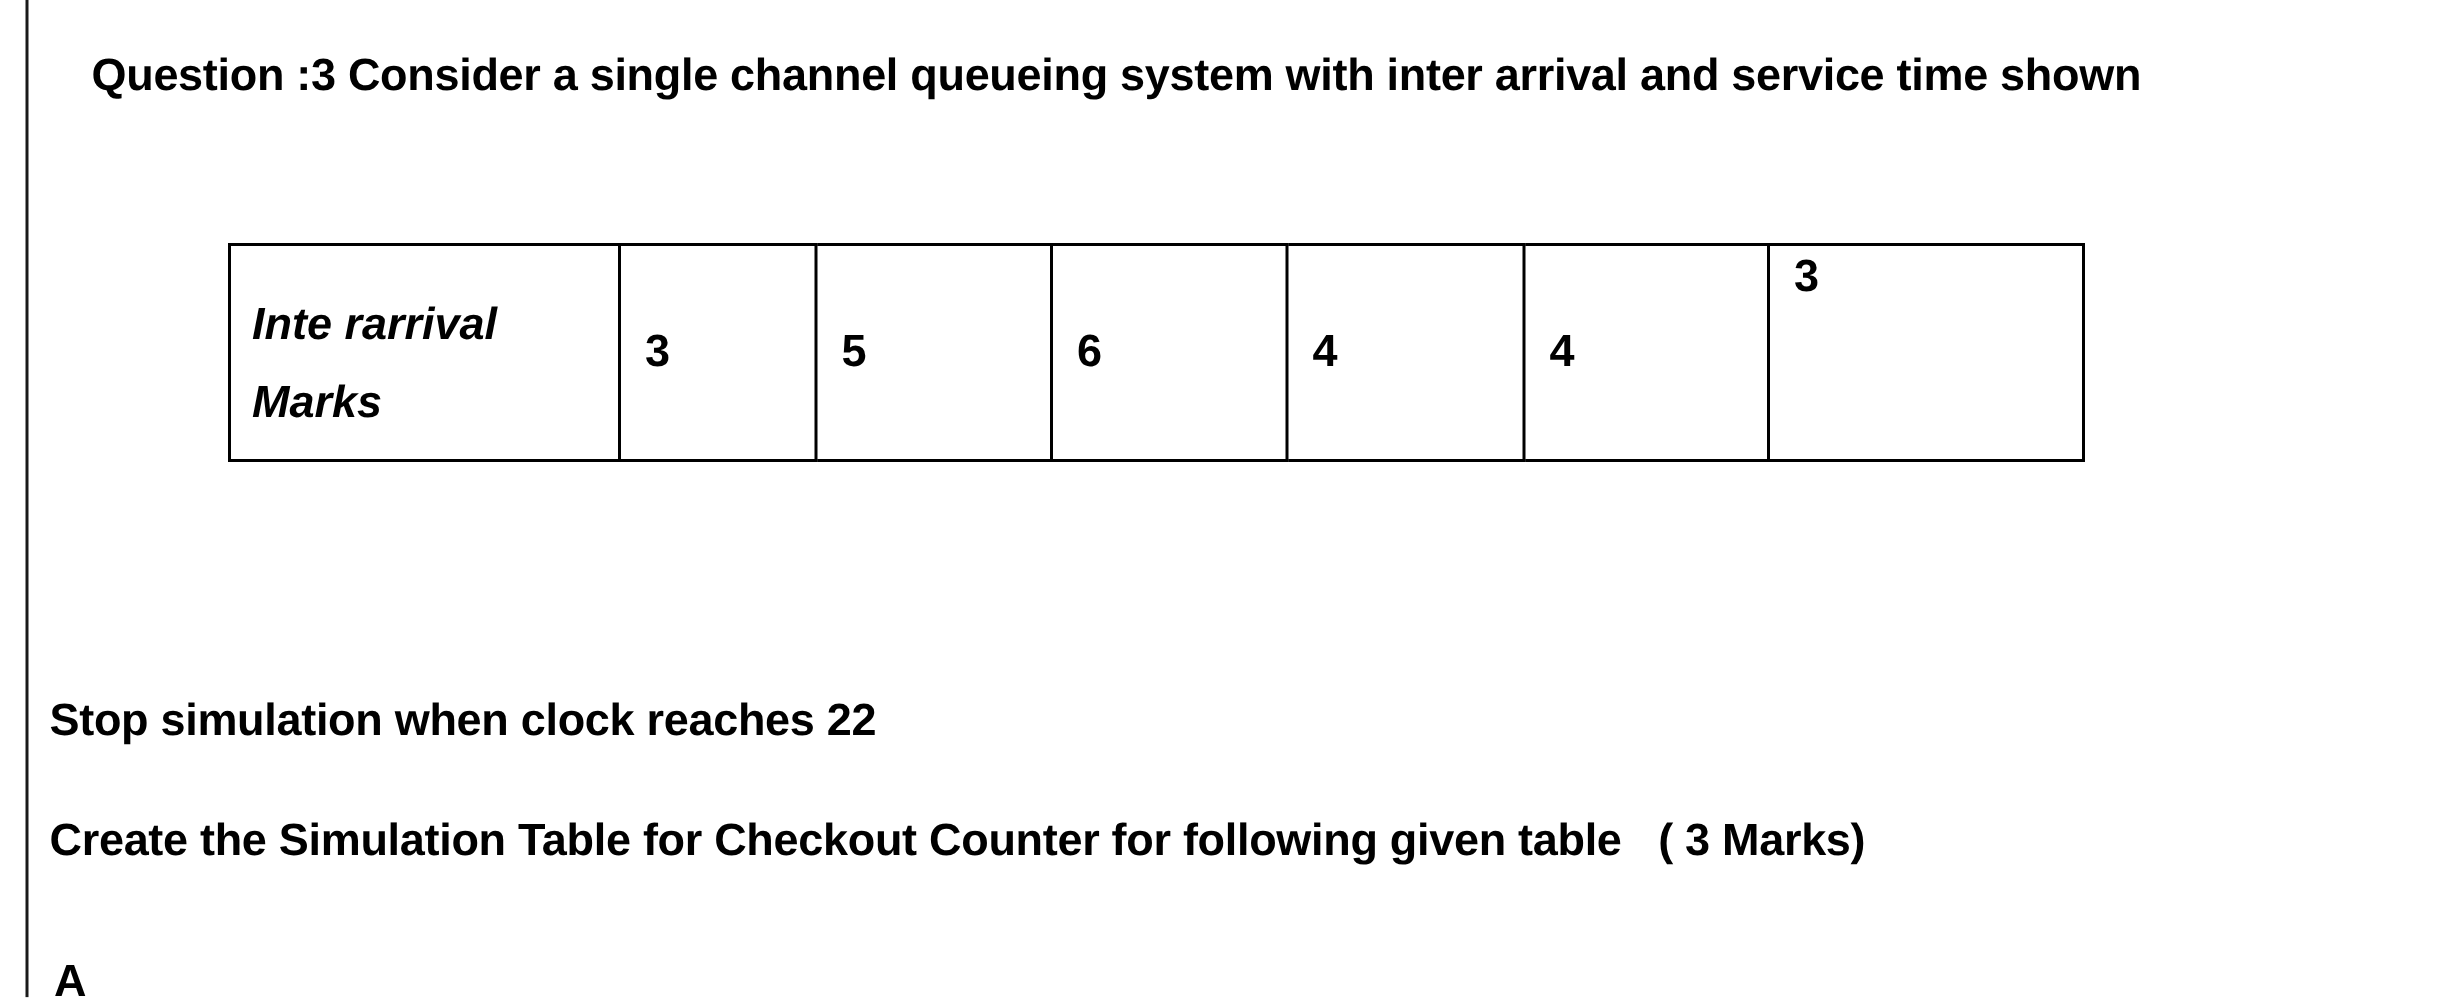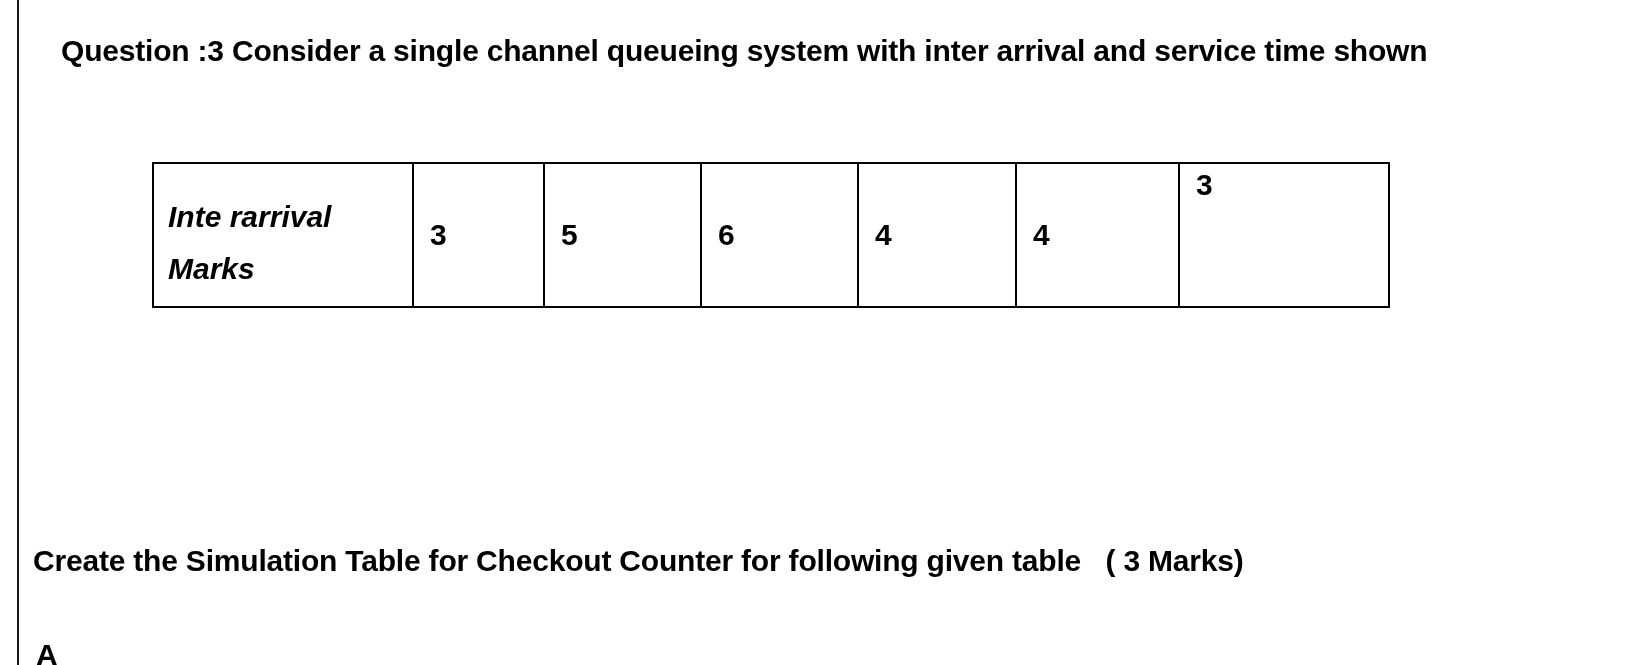--- a/index.html
+++ b/index.html
@@ -113,18 +113,19 @@
         <td class="val c0">3</td>
         <td class="val c1">5</td>
         <td class="val c2">6</td>
         <td class="val c3">4</td>
         <td class="val c4">4</td>
         <td class="val c5">3</td>
       </tr>
     </tbody>
   </table>
 
+  <div class="para" id="stop-line">Stop simulation when clock reaches 22</div>
 
   <div class="para" id="create-line">Create the Simulation Table for Checkout Counter for following given table   ( 3 Marks)</div>
 
   <div id="clipped-glyph">A</div>
 
 </div>
 
 </body></html>

